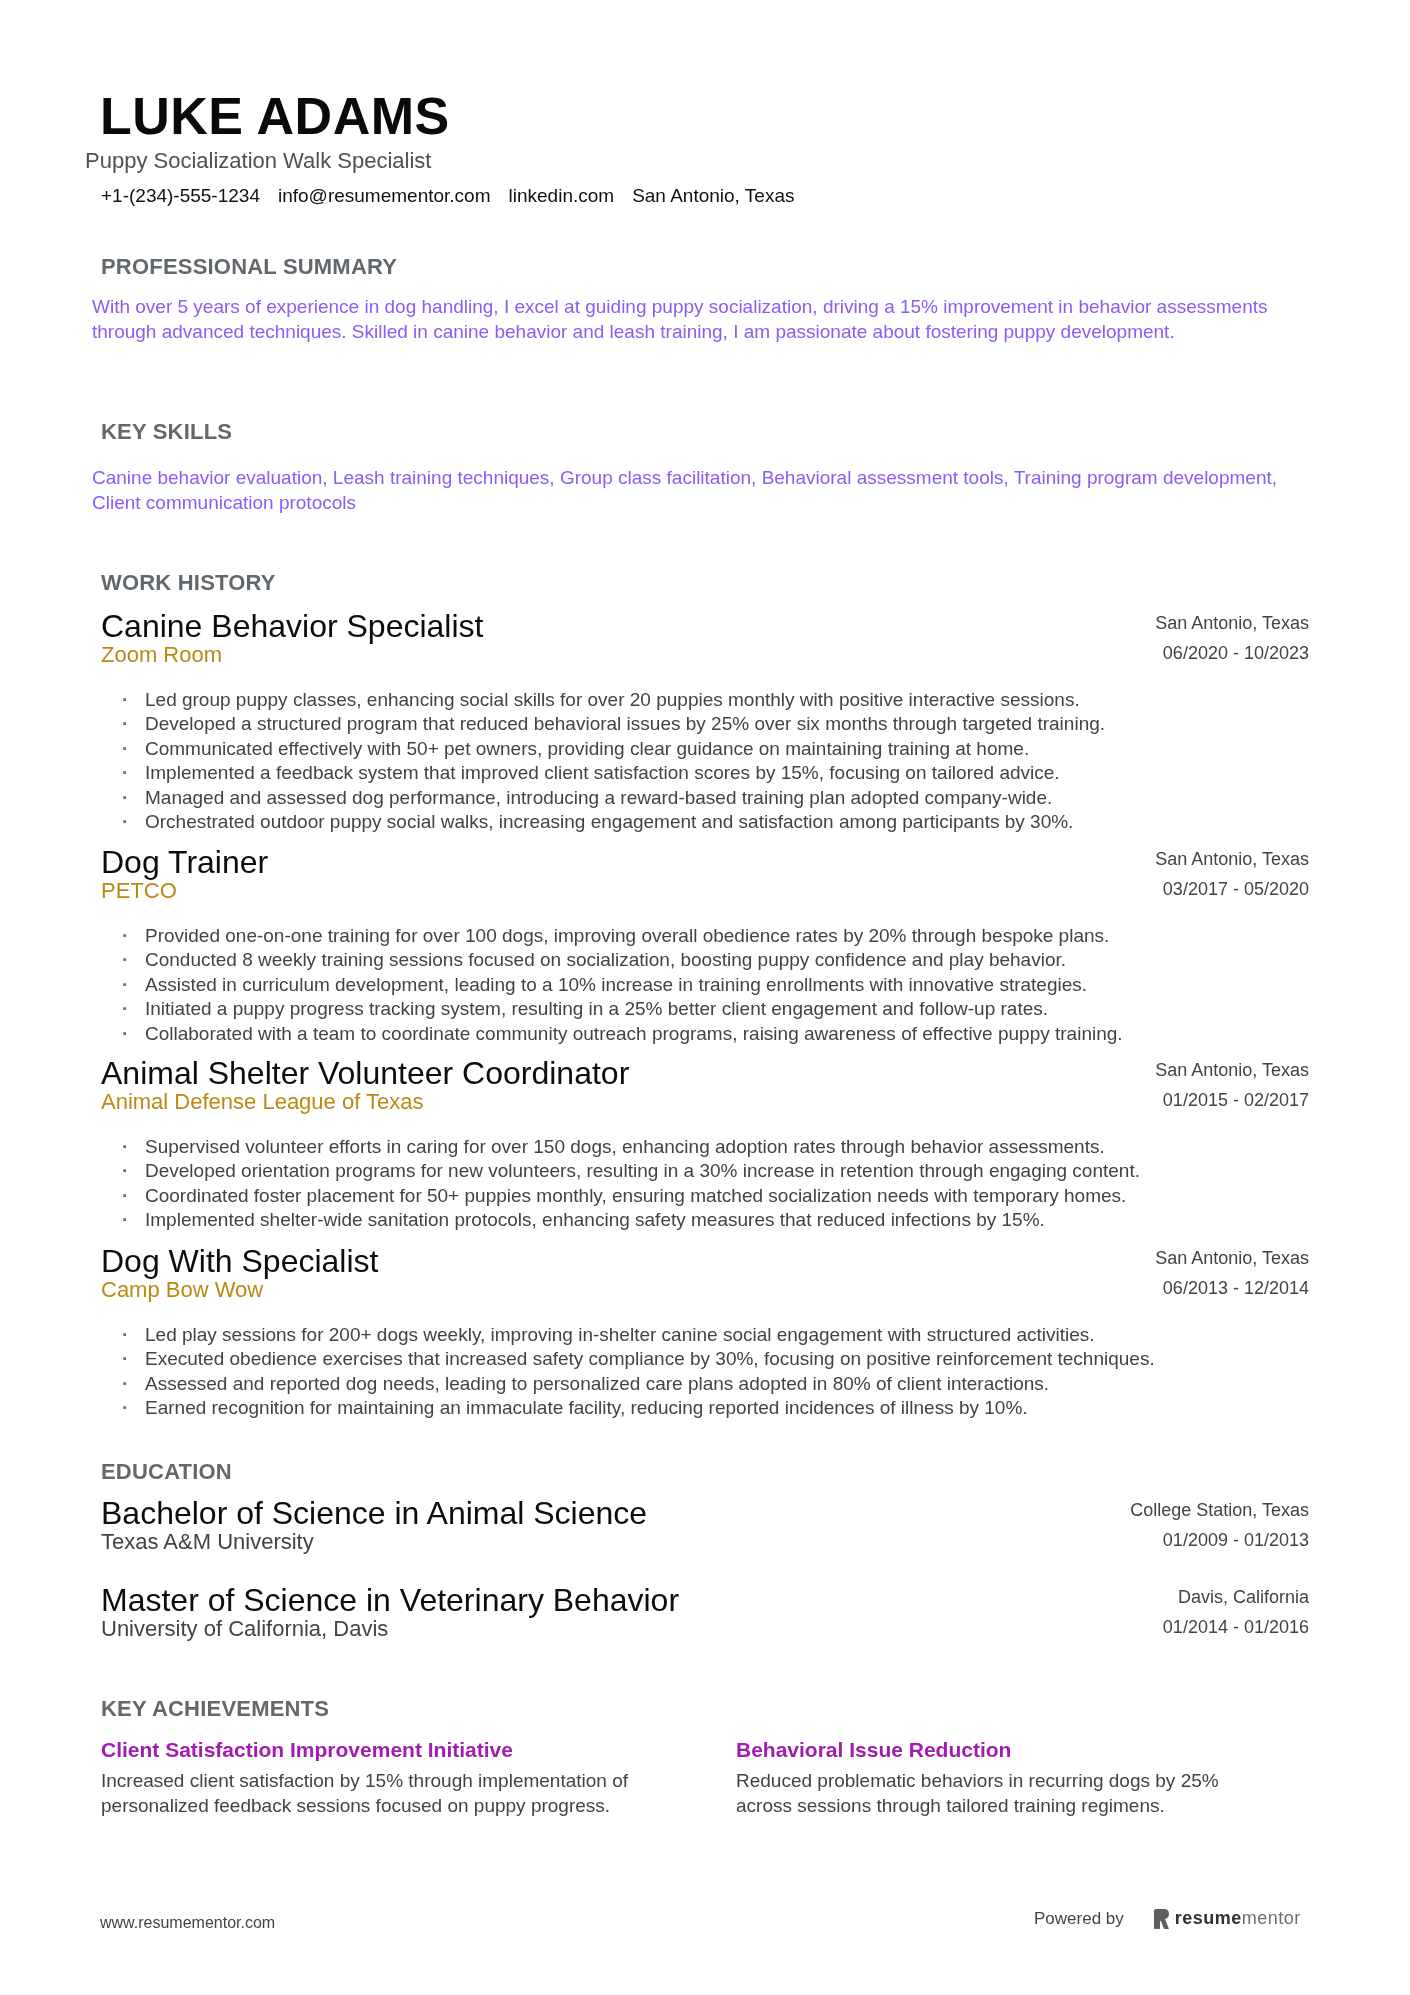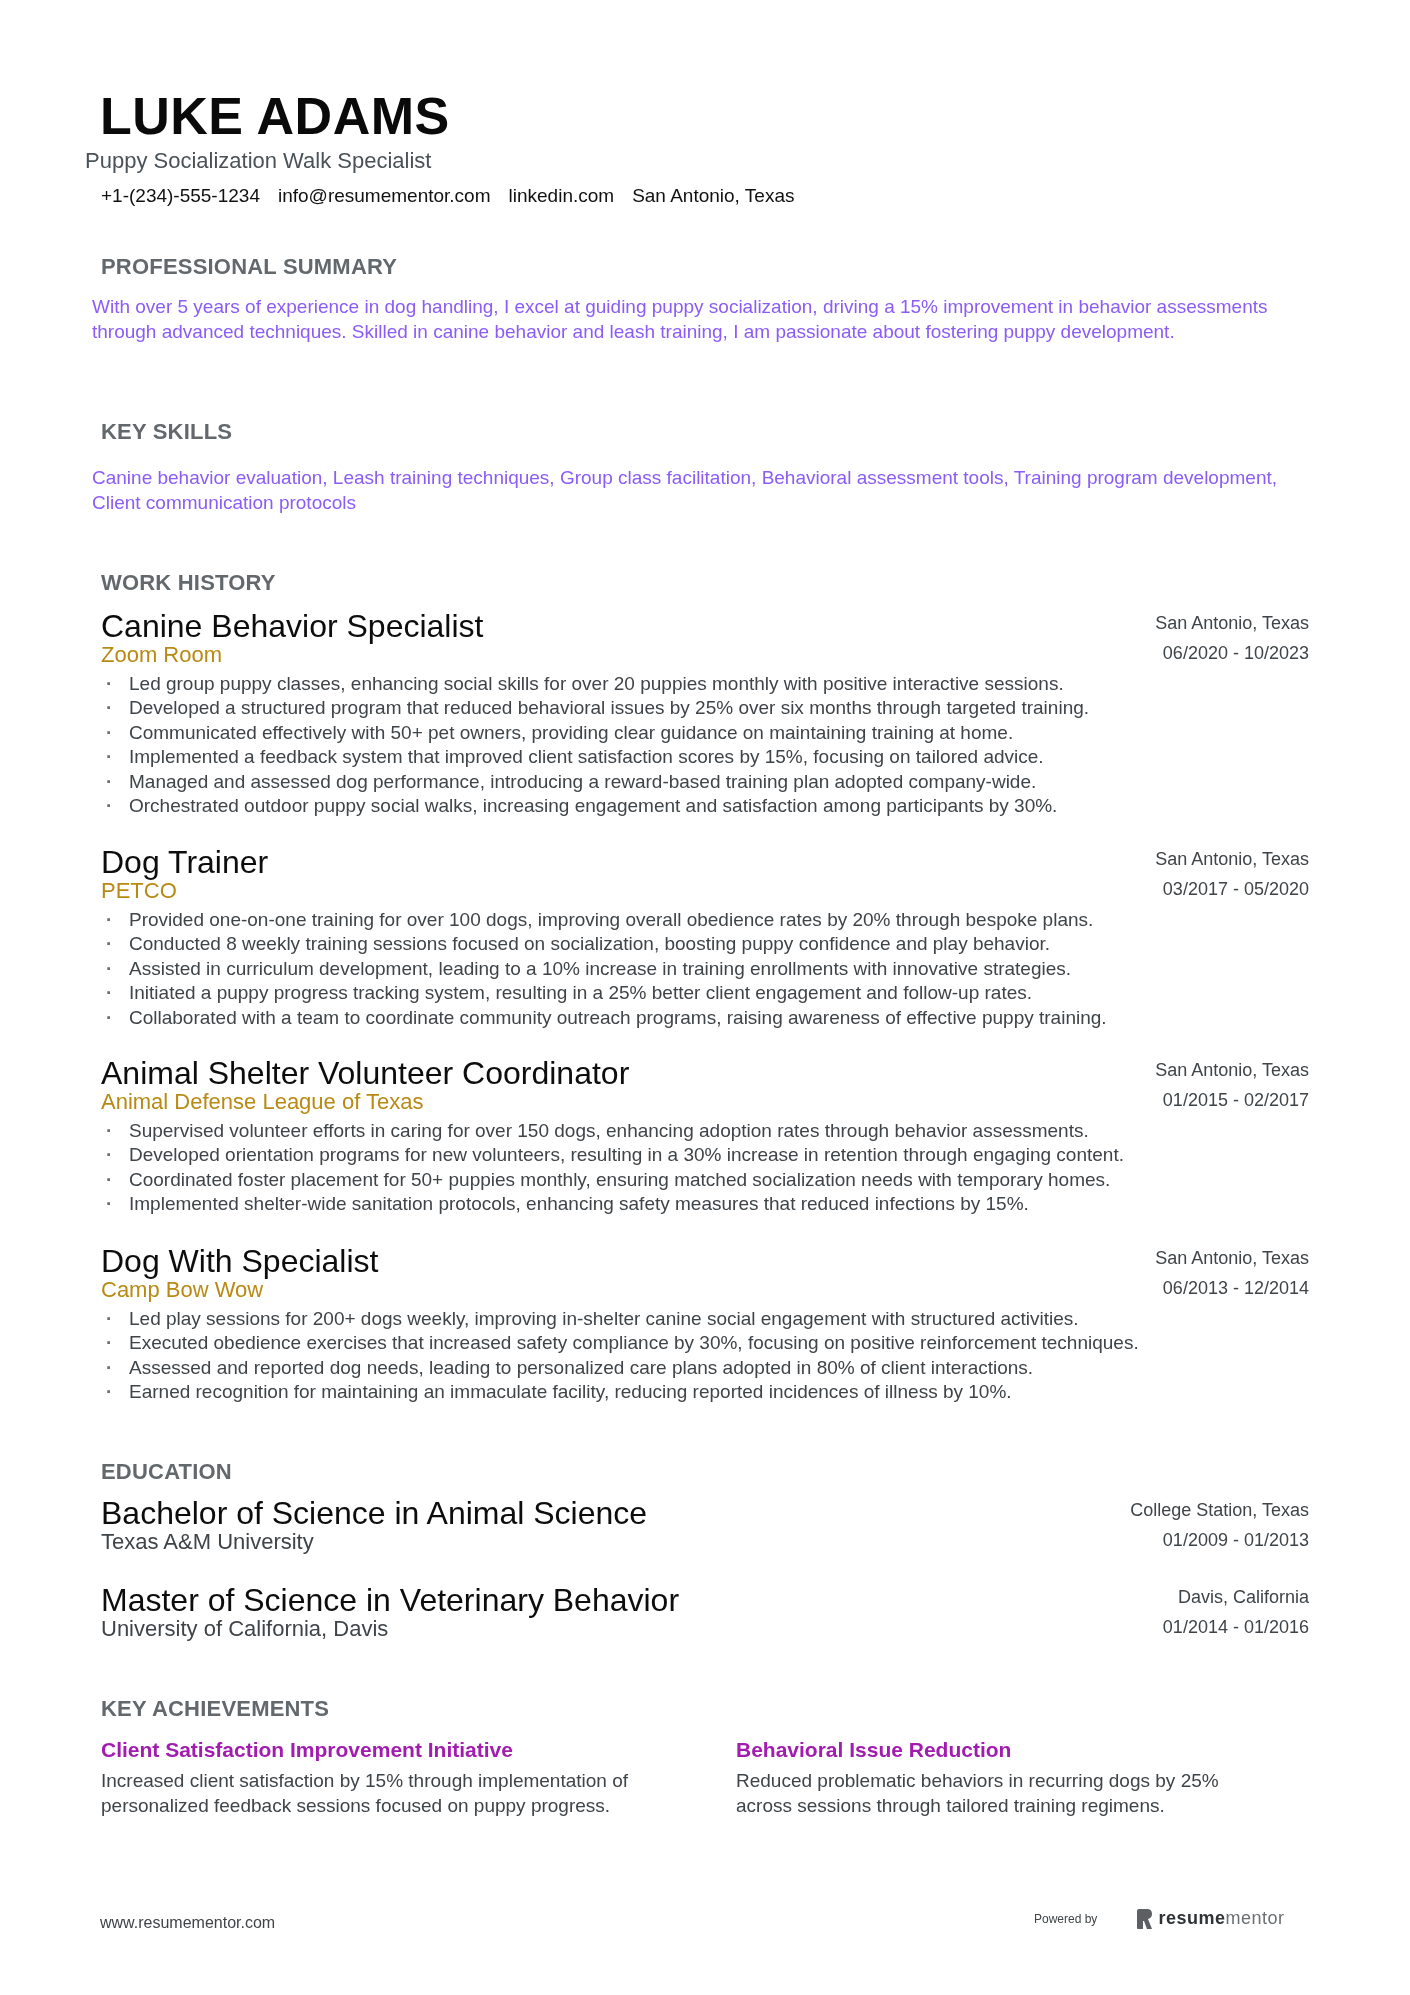--- a/index.html
+++ b/index.html
@@ -11,29 +11,29 @@
   .subtitle { left:85px; top:145px; font-size:22px; color:#4a5257; line-height:32px; }
   .contact { left:101px; top:184px; font-size:19px; color:#111; line-height:24px; display:flex; gap:18px; }
   .section-title { position:absolute; left:101px; font-size:22px; font-weight:bold; color:#62686c; line-height:26px; letter-spacing:0.2px; }
   .para { position:absolute; left:92px; width:1210px; font-size:19px; line-height:24.5px; color:#8b5cf6; white-space:normal; }
   .job { position:absolute; left:101px; width:1208px; }
   .job-title { position:absolute; left:0; top:0; font-size:32px; color:#0d0d0d; line-height:30px; white-space:nowrap; }
   .job-company { position:absolute; left:0; top:31px; font-size:22px; color:#b98a13; line-height:26px; white-space:nowrap; }
   .edu-sub { position:absolute; left:0; top:31px; font-size:22px; color:#3f4448; line-height:26px; white-space:nowrap; }
   .job-loc { position:absolute; right:0; top:0; font-size:18px; color:#3f4448; line-height:24px; text-align:right; white-space:nowrap; }
   .job-date { position:absolute; right:0; top:30px; font-size:18px; color:#3f4448; line-height:24px; text-align:right; white-space:nowrap; }
-  .bullets { position:absolute; left:0; top:61px; margin:0; padding:0; list-style:none; }
+  .bullets { position:absolute; left:0; top:61px; margin:16px; padding:0; list-style:none; }
   .bullets li { position:relative; padding-left:28px; font-size:19px; line-height:24.4px; color:#3f4448; white-space:nowrap; }
   .bullets li::before { content:"·"; position:absolute; left:5px; top:0; color:#6a6f73; font-weight:bold; }
   .ach { position:absolute; width:600px; }
   .ach-title { font-size:21px; font-weight:bold; color:#a21caf; line-height:26px; white-space:nowrap; }
   .ach-desc { margin-top:6px; font-size:19px; line-height:24.5px; color:#3f4448; }
   .footer-left { left:100px; top:1912px; font-size:16px; color:#3f4448; line-height:22px; }
   .footer-right { left:1034px; top:1908px; display:flex; align-items:center; }
-  .powered { font-size:12px; color:#3f4448; margin-right:40px; }
+  .powered { font-size:17px; color:#3f4448; margin-right:30px; }
   .logo { display:flex; align-items:center; font-size:18px; letter-spacing:0.5px; }
   .logo-mark { width:16px; height:20px; margin-right:5px; }
   .logo-a { font-weight:bold; color:#2f3336; }
   .logo-b { color:#6b6f72; }
 </style>
 </head>
 <body>
 
 <div class="page">
 

